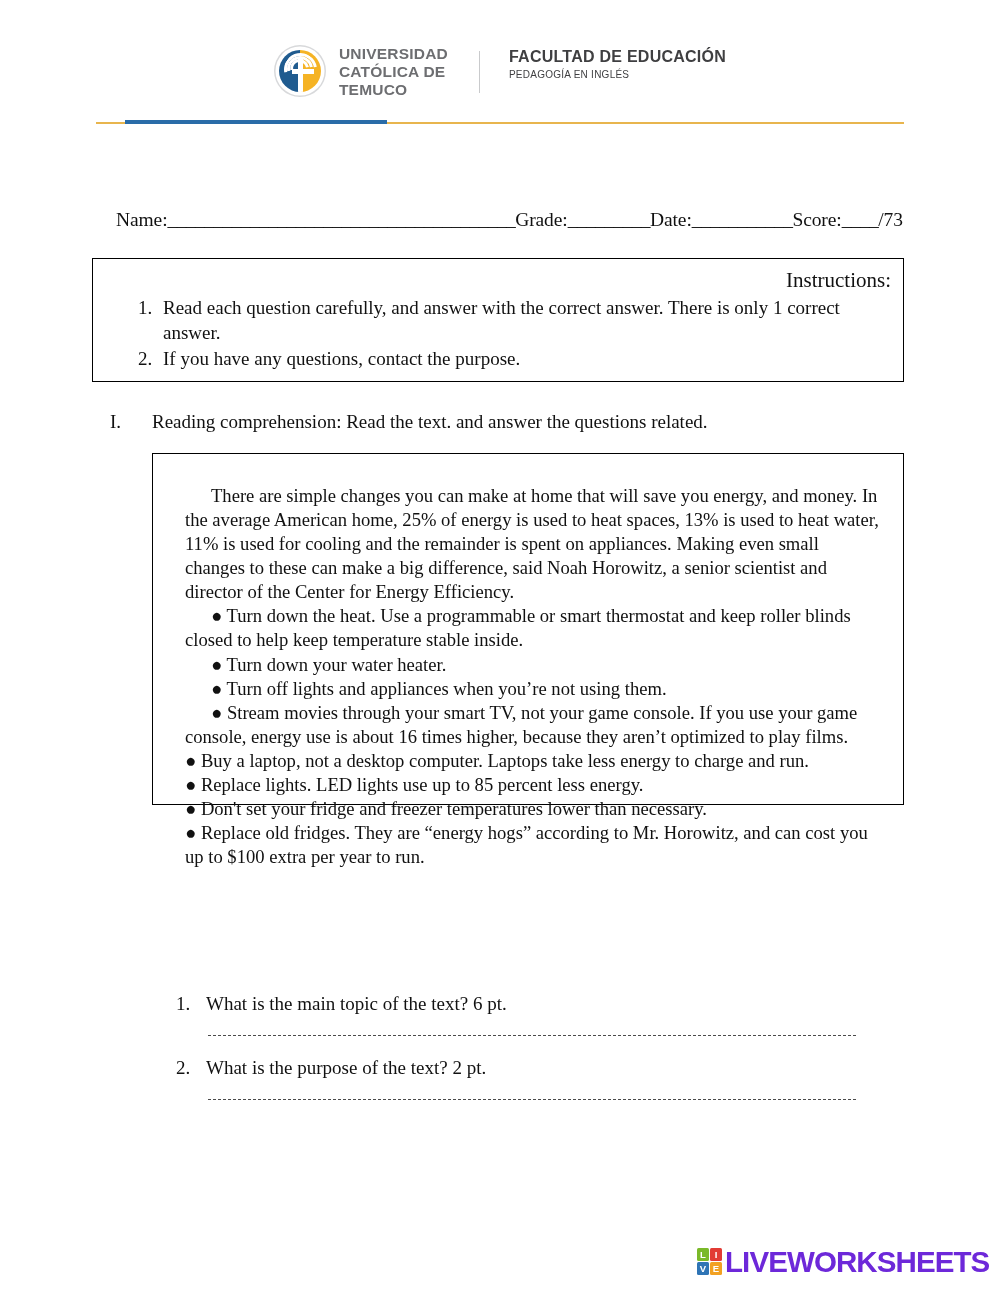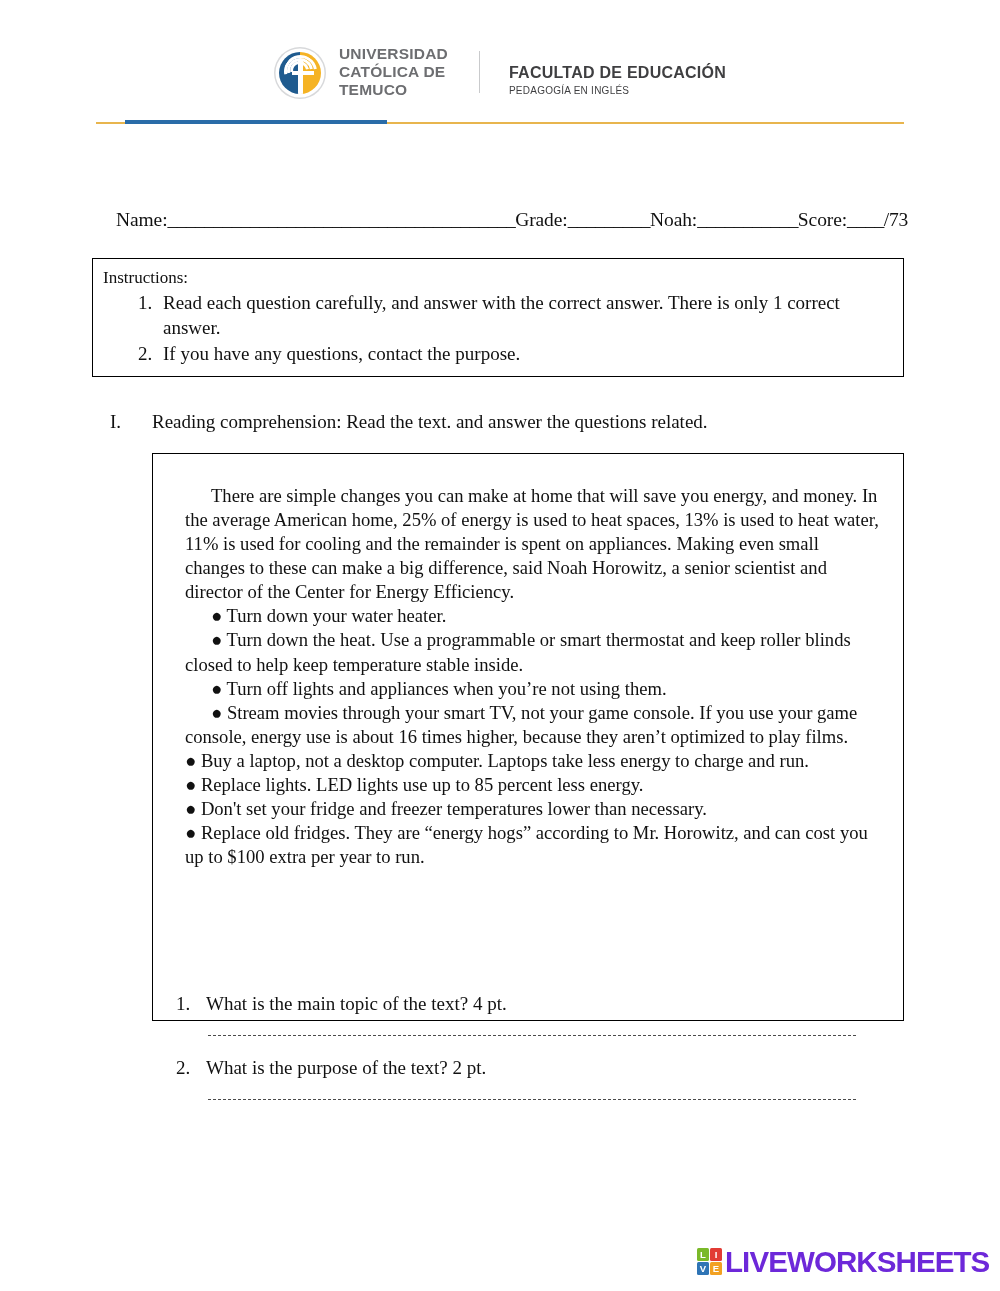--- a/index.html
+++ b/index.html
@@ -29,21 +29,21 @@
     height: 104px;
   }
   .header-inner {
     display: flex;
     align-items: center;
     justify-content: center;
     height: 88px;
   }
   .logo-block {
     display: flex;
-    align-items: flex-end;
+    align-items: flex-start;
     gap: 13px;
   }
   .uct-mark {
     position: relative;
     width: 52px;
     height: 52px;
     border-radius: 50%;
     background: #ffffff;
     box-shadow: 0 0 0 1.5px #d8d9db inset;
     overflow: hidden;
@@ -174,22 +174,23 @@
   .instructions-box {
     position: absolute;
     left: 92px;
     top: 258px;
     width: 812px;
     box-sizing: border-box;
     border: 1.6px solid #000000;
     padding: 8px 12px 10px 10px;
   }
   .instr-title {
-    font-size: 17px;
+    font-size: 21px;
     line-height: 1.28;
+    text-align: right;
   }
   .instr-list {
     margin: 1px 0 0 0;
     padding-left: 54px;
     font-size: 19px;
     line-height: 1.34;
   }
   .instr-list li {
     padding-left: 6px;
     margin: 0;
@@ -211,21 +212,21 @@
   .section-i .sec-text {
     flex: 1 1 auto;
   }
 
   
   .reading-box {
     position: absolute;
     left: 152px;
     top: 453px;
     width: 752px;
-    height: 568px;
+    height: 352px;
     box-sizing: border-box;
     border: 1.8px solid #000000;
     padding: 30px 22px 0 32px;
   }
   .reading-body {
     font-size: 18.6px;
     line-height: 1.295;
     text-align: left;
   }
   .reading-body p {
@@ -345,54 +346,54 @@
       </div>
     </div>
 
     <div class="rule-wrap">
       <div class="rule-gold"></div>
       <div class="rule-blue"></div>
     </div>
   </div>
 
 
-  <div class="name-line"><span>Name:</span><span class="fill">______________________________________</span><span>Grade:</span><span class="fill">_________</span><span>Noah:</span><span class="fill">___________</span><span>Score:</span><span class="fill">____</span><span>/73</span></div>
+  <div class="name-line"><span>Name:</span><span class="fill">______________________________________</span><span>Grade:</span><span class="fill">_________</span><span>Date:</span><span class="fill">___________</span><span>Score:</span><span class="fill">____</span><span>/73</span></div>
 
   <div class="instructions-box">
     <div class="instr-title">Instructions:</div>
     <ol class="instr-list">
       <li>Read each question carefully, and answer with the correct answer. There is only 1 correct answer.</li>
       <li>If you have any questions, contact the purpose.</li>
     </ol>
   </div>
 
   <div class="section-i">
     <span class="numeral">I.</span>
     <span class="sec-text">Reading comprehension: Read the text. and answer the questions related.</span>
   </div>
 
   <div class="reading-box">
     <div class="reading-body">
       <p class="indent">There are simple changes you can make at home that will save you energy, and money. In the average American home, 25% of energy is used to heat spaces, 13% is used to heat water, 11% is used for cooling and the remainder is spent on appliances. Making even small changes to these can make a big difference, said Noah Horowitz, a senior scientist and director of the Center for Energy Efficiency.</p>
+      <p class="bullet">● Turn down the heat. Use a programmable or smart thermostat and keep roller blinds closed to help keep temperature stable inside.</p>
       <p class="bullet">● Turn down your water heater.</p>
-      <p class="bullet">● Turn down the heat. Use a programmable or smart thermostat and keep roller blinds closed to help keep temperature stable inside.</p>
       <p class="bullet">● Turn off lights and appliances when you’re not using them.</p>
       <p class="bullet">● Stream movies through your smart TV, not your game console. If you use your game console, energy use is about 16 times higher, because they aren’t optimized to play films.</p>
       <p class="bullet-flush">● Buy a laptop, not a desktop computer. Laptops take less energy to charge and run.</p>
       <p class="bullet-flush">● Replace lights. LED lights use up to 85 percent less energy.</p>
       <p class="bullet-flush">● Don't set your fridge and freezer temperatures lower than necessary.</p>
       <p class="bullet-flush">● Replace old fridges. They are “energy hogs” according to Mr. Horowitz, and can cost you up to $100 extra per year to run.</p>
     </div>
   </div>
 
   <div class="questions">
 
     <div class="q-item">
       <span class="q-num">1.</span>
-      <span class="q-text">What is the main topic of the text? 4 pt.</span>
+      <span class="q-text">What is the main topic of the text? 6 pt.</span>
     </div>
     <div class="answer-line"></div>
 
     <div class="q-gap"></div>
 
     <div class="q-item">
       <span class="q-num">2.</span>
       <span class="q-text">What is the purpose of the text? 2 pt.</span>
     </div>
     <div class="answer-line"></div>

